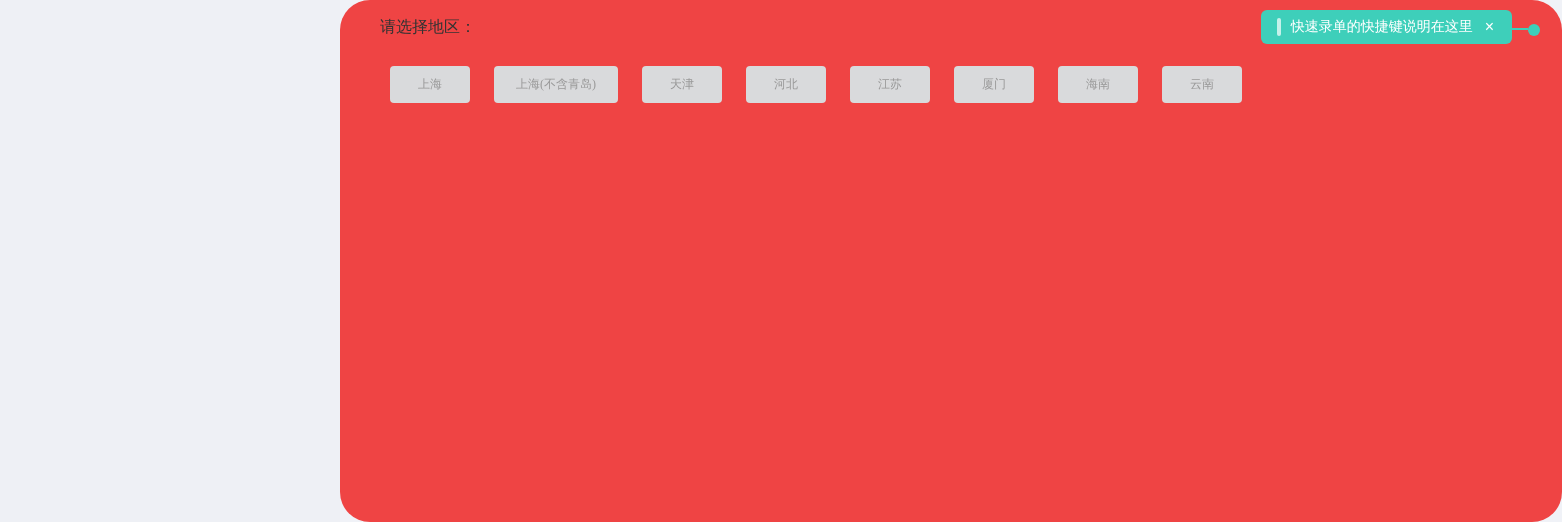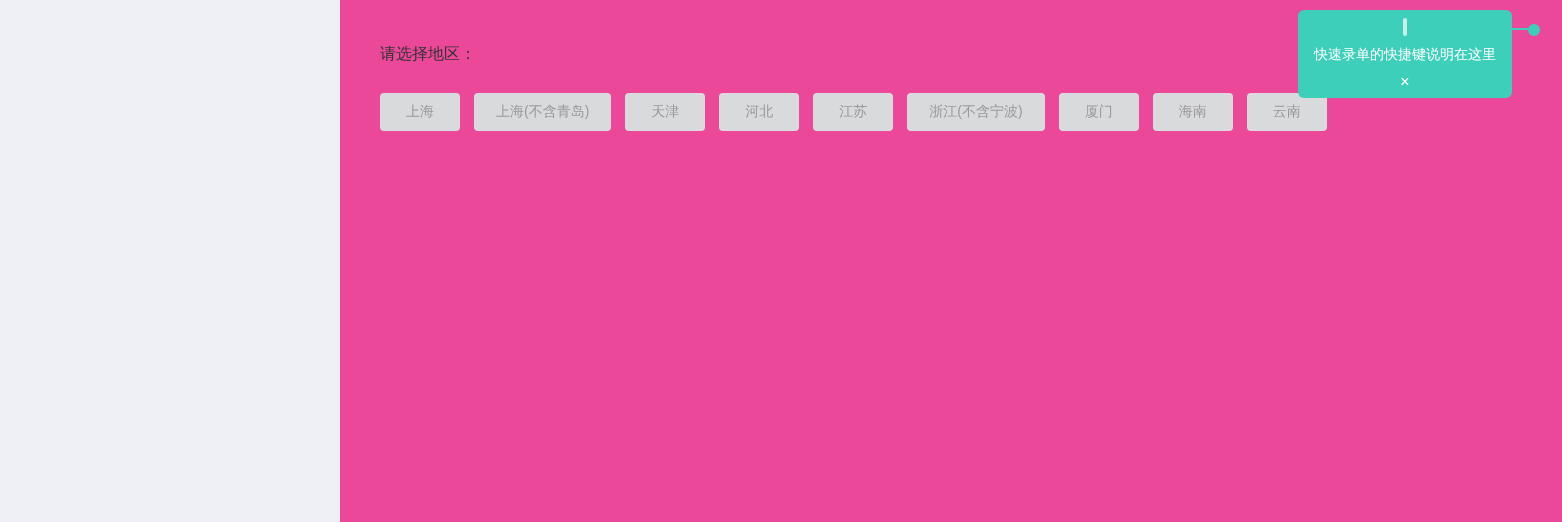--- a/index.html
+++ b/index.html
@@ -25,22 +25,23 @@
       height: 522px;
       background: #eef0f5;
     }
 
     .main-content {
       position: absolute;
       left: 340px;
       top: 0;
       right: 0;
       bottom: 0;
-      background: #ec4899;
-      padding: 44px 40px;
+      background: #ef4444;
+      padding: 17px 40px;
+      border-radius: 30px;
     }
 
     .page-title {
       font-size: 16px;
       color: #333;
       margin-bottom: 28px;
       font-weight: 500;
     }
 
     .region-buttons {
@@ -48,43 +49,43 @@
       flex-wrap: wrap;
       gap: 14px;
     }
 
     .region-btn {
       background: #d9dadc;
       color: #999;
       border: none;
       border-radius: 4px;
       padding: 10px 22px;
-      font-size: 14px;
+      font-size: 12px;
       cursor: pointer;
-      font-family: Liberation Sans, sans-serif;
+      font-family: Liberation Serif, serif;
       white-space: nowrap;
       min-width: 80px;
       text-align: center;
+      margin-left: 10px;
     }
 
     
     .tooltip-banner {
       position: absolute;
       top: 10px;
       right: 50px;
       background: #3ecfba;
       color: #fff;
       padding: 8px 16px;
       border-radius: 6px;
       font-size: 14px;
       display: flex;
       align-items: center;
       gap: 10px;
       white-space: nowrap;
-      flex-direction: column;
     }
 
     .tooltip-banner .bar {
       width: 4px;
       height: 18px;
       background: rgba(255,255,255,0.7);
       border-radius: 2px;
       flex-shrink: 0;
     }
 
@@ -125,21 +126,20 @@
 <div class="main-content">
   <div class="page-title">请选择地区：</div>
 
   <div class="region-buttons">
 
   <button class="region-btn">上海</button>
       <button class="region-btn">上海(不含青岛)</button>
       <button class="region-btn">天津</button>
       <button class="region-btn">河北</button>
       <button class="region-btn">江苏</button>
-      <button class="region-btn">浙江(不含宁波)</button>
       <button class="region-btn">厦门</button>
       <button class="region-btn">海南</button>
       <button class="region-btn">云南</button>
     </div>
 </div>
 
 <div class="tooltip-banner">
   <div class="bar"></div>
   <span>快速录单的快捷键说明在这里</span>
   <button class="close-btn">×</button>

